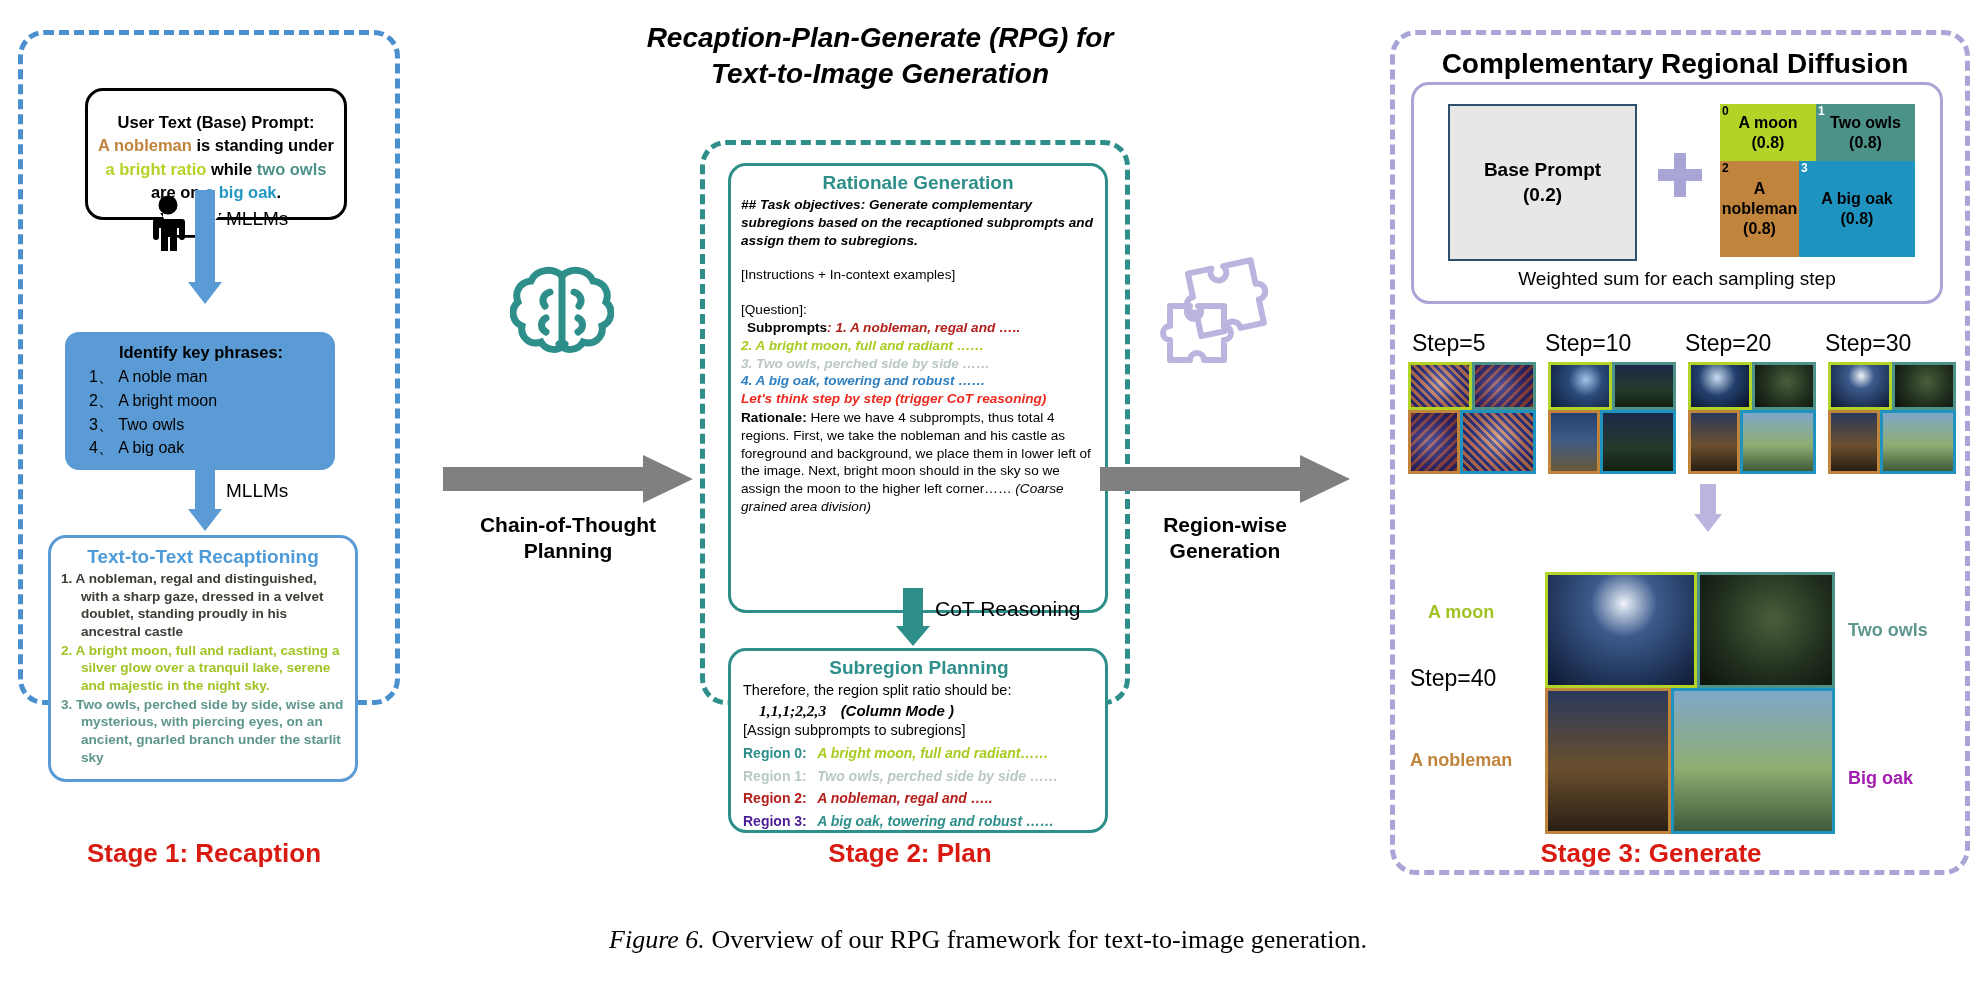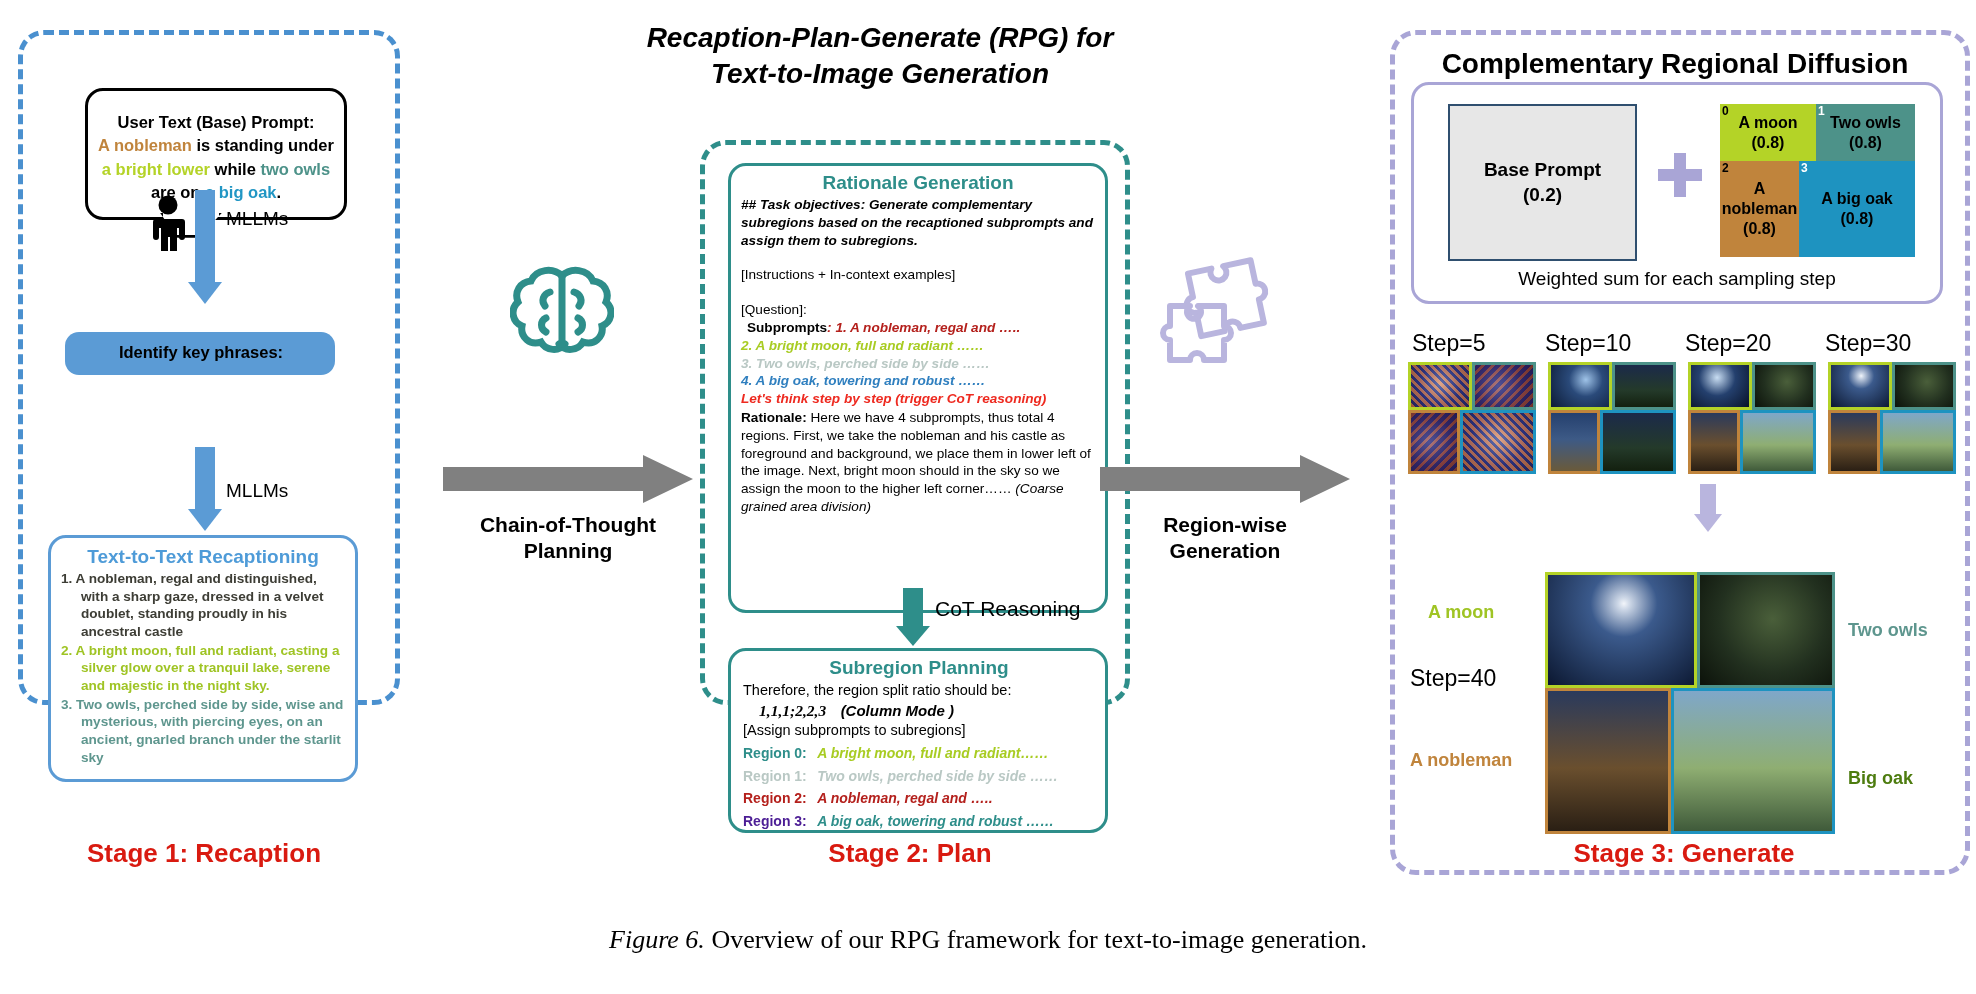--- a/index.html
+++ b/index.html
@@ -108,21 +108,21 @@
     text-align:center;font-size:16px;font-weight:bold;color:#000;line-height:1.25;box-sizing:border-box;}
   .regnum{position:absolute;font-size:12px;font-weight:bold;line-height:1;}
   .wsum{position:absolute;font-size:19px;text-align:center;color:#000;}
 
   .steplbl{position:absolute;font-size:23px;color:#000;}
   .thumbgrid{position:absolute;}
   .tile{position:absolute;box-sizing:border-box;}
 
   .cap{position:absolute;font-size:18px;font-weight:bold;}
   .cap-moon{color:#9fc424;} .cap-owl{color:#5e968e;}
-  .cap-noble{color:#c0843c;} .cap-oak{color:#4d7c0f;}
+  .cap-noble{color:#c0843c;} .cap-oak{color:#a21caf;}
 
   .figcap{
     position:absolute;left:0;top:925px;width:1976px;text-align:center;
     font-family:"Liberation Serif", serif;font-size:26px;color:#000;
   }
   .figcap i{font-style:italic;}
 
   
   .sky{background:radial-gradient(circle at 60% 35%, #9fc3e8 0%, #2a4a7a 38%, #0d1b36 100%);}
   .sky2{background:radial-gradient(circle at 45% 30%, #c8ddf2 0%, #24406e 42%, #081228 100%);}
@@ -144,37 +144,43 @@
 
 <div class="stage dash-blue" style="left:18px;top:30px;width:372px;height:665px;"></div>
 
 <div class="maintitle">
   <span>Recaption-Plan-Generate (RPG) for</span><br>
   <span>Text-to-Image Generation</span>
 </div>
 
 <div class="bubble">
   <span>User Text (Base) Prompt</span><span>:</span><br>
-  <span class="c-noble">A nobleman</span><span> is standing under </span><span class="c-moon">a bright lower</span><span> while </span><span class="c-owl">two owls</span><span> are on </span><span class="c-oak">a big oak</span><span>.</span>
+  <span class="c-noble">A nobleman</span><span> is standing under </span><span class="c-moon">a bright ratio</span><span> while </span><span class="c-owl">two owls</span><span> are on </span><span class="c-oak">a big oak</span><span>.</span>
   <div class="tail"></div>
 </div>
 
 <div class="person">
   <svg width="44" height="58" viewBox="0 0 44 58">
     <circle cx="22" cy="10" r="9.5" fill="#000"></circle>
     <path d="M8 24 h28 a3 3 0 0 1 3 3 v15 a3 3 0 0 1 -6 0 v-9 h-2 v23 h-7 v-14 h-2 v14 h-7 v-23 h-2 v9 a3 3 0 0 1 -6 0 v-15 a3 3 0 0 1 3 -3 z" fill="#000"></path>
   </svg>
 </div>
 
 <div class="varrow" style="left:195px;top:190px;width:20px;height:92px;"></div>
 <div class="vhead" style="left:188px;top:282px;border-top:22px solid #5b9bd5;"></div>
 <div class="lbl" style="left:226px;top:208px;">MLLMs</div>
 
 <div class="keybox">
   <div class="kt">Identify key phrases:</div>
+  <ol>
+    <li>1、 A noble man</li>
+    <li>2、 A bright moon</li>
+    <li>3、 Two owls</li>
+    <li>4、 A big oak</li>
+  </ol>
 </div>
 
 <div class="varrow" style="left:195px;top:447px;width:20px;height:62px;"></div>
 <div class="vhead" style="left:188px;top:509px;border-top:22px solid #5b9bd5;"></div>
 <div class="lbl" style="left:226px;top:480px;">MLLMs</div>
 
 <div class="recapbox">
   <div class="recap-title">Text-to-Text Recaptioning</div>
   <div class="recap-item r1">1. A nobleman, regal and distinguished, with a sharp gaze, dressed in a velvet doublet, standing proudly in his ancestral castle</div>
   <div class="recap-item r2">2. A bright moon, full and radiant, casting a silver glow over a tranquil lake, serene and majestic in the night sky.</div>
@@ -359,18 +365,18 @@
   <div class="tile owlbig" style="left:152px;top:0;width:138px;height:116px;border:3px solid #4d9289;"></div>
   <div class="tile portrait" style="left:0;top:116px;width:126px;height:146px;border:3px solid #c0843c;"></div>
   <div class="tile oakscene" style="left:126px;top:116px;width:164px;height:146px;border:3px solid #1e93c0;"></div>
 </div>
 
 <div class="cap cap-moon" style="left:1428px;top:602px;">A moon</div>
 <div class="cap cap-owl" style="left:1848px;top:620px;">Two owls</div>
 <div class="cap cap-noble" style="left:1410px;top:750px;">A nobleman</div>
 <div class="cap cap-oak" style="left:1848px;top:768px;">Big oak</div>
 
-<div class="stage-label" style="left:1399px;top:838px;width:570px;">Stage 3: Generate</div>
+<div class="stage-label" style="left:1366px;top:838px;width:570px;">Stage 3: Generate</div>
 
 <div class="figcap">
   <i>Figure 6.</i>
   <span>Overview of our RPG framework for text-to-image generation.</span>
 </div>
 
 </body></html>

